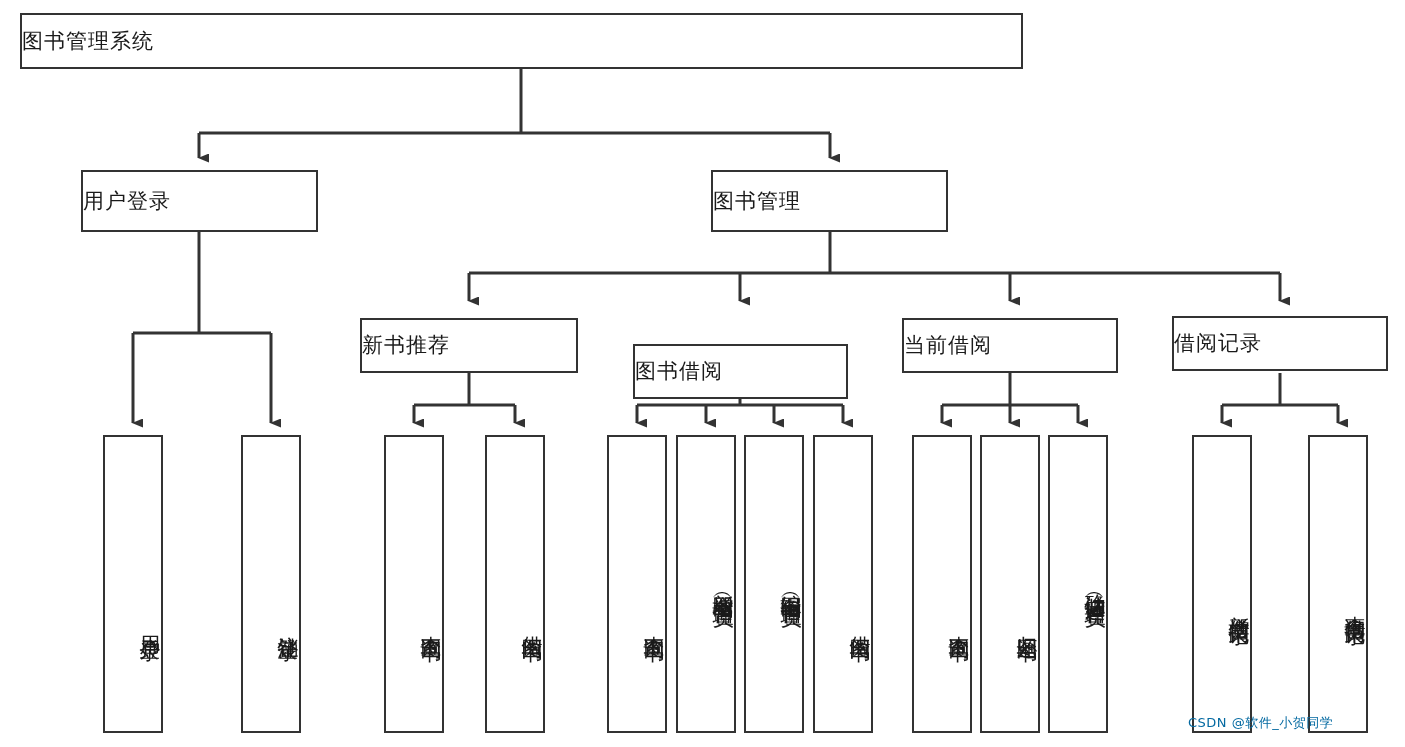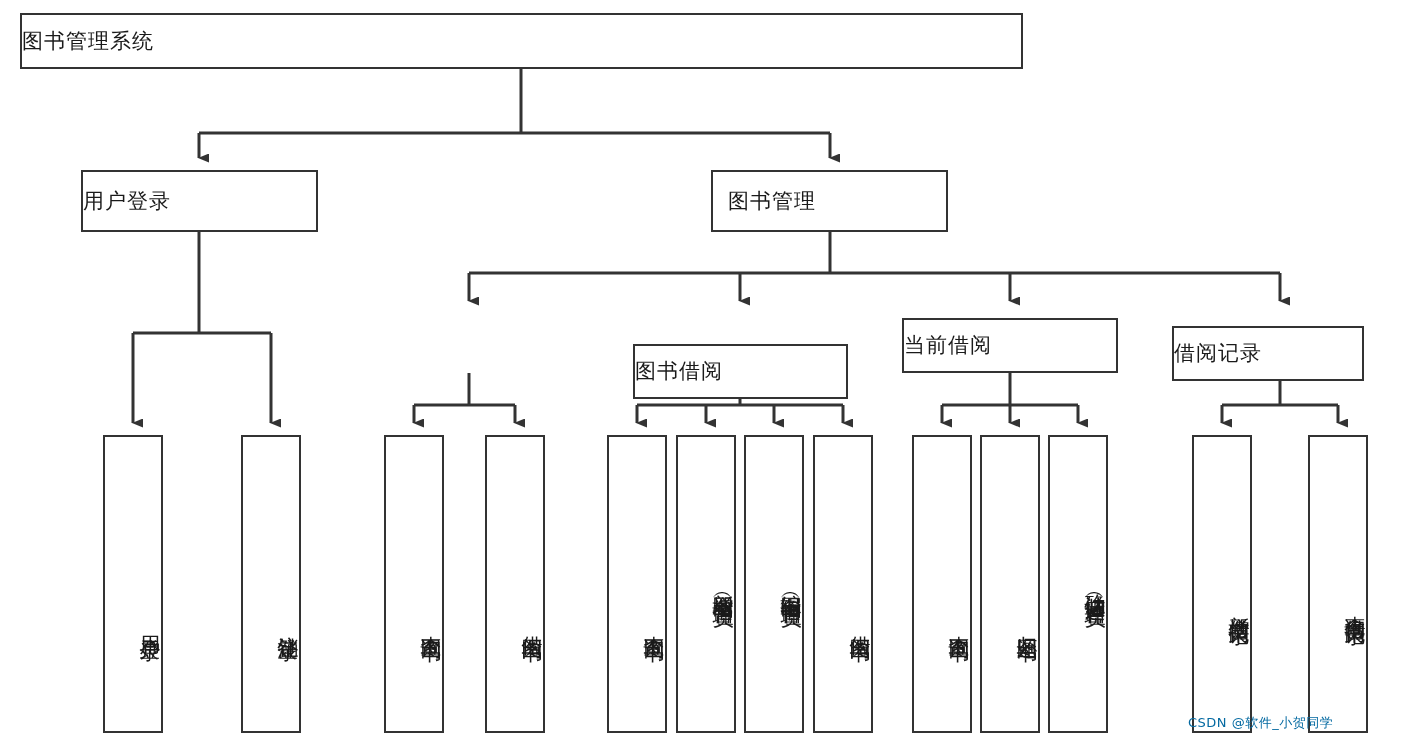--- a/index.html
+++ b/index.html
@@ -117,31 +117,34 @@
     <path d="M 1338,405 L 1338,423" stroke="#333333" stroke-width="3" fill="none" marker-end="url(#arrowhead)"></path>
   </svg>
 
   <div class="node horiz" style="left:20px; top:13px; width:1003px; height:56px;">
     <span class="node-label">图书管理系统</span>
   </div>
 
   <div class="node horiz" style="left:81px; top:170px; width:237px; height:62px;">
     <span class="node-label">用户登录</span>
   </div>
-  <div class="node horiz" style="left:711px; top:170px; width:237px; height:62px;padding-left:15px;">
+  <div class="node horiz" style="left:711px; top:170px; width:237px; height:62px;">
     <span class="node-label">图书管理</span>
   </div>
 
+  <div class="node horiz" style="left:360px; top:318px; width:218px; height:55px;">
+    <span class="node-label">新书推荐</span>
+  </div>
   <div class="node horiz" style="left:633px; top:318px; width:215px; height:55px;margin-top:26px;">
     <span class="node-label">图书借阅</span>
   </div>
   <div class="node horiz" style="left:902px; top:318px; width:216px; height:55px;">
     <span class="node-label">当前借阅</span>
   </div>
-  <div class="node horiz" style="left:1172px; top:326px; width:192px; height:55px;">
+  <div class="node horiz" style="left:1172px; top:316px; width:216px; height:55px;">
     <span class="node-label">借阅记录</span>
   </div>
 
   <div class="node vert" style="left:103px; top:435px; width:60px; height:298px; padding-top:78px;">
     <span class="node-label">用户登录</span>
   </div>
   <div class="node vert" style="left:241px; top:435px; width:60px; height:298px; padding-top:78px;">
     <span class="node-label">注销登录</span>
   </div>
 

